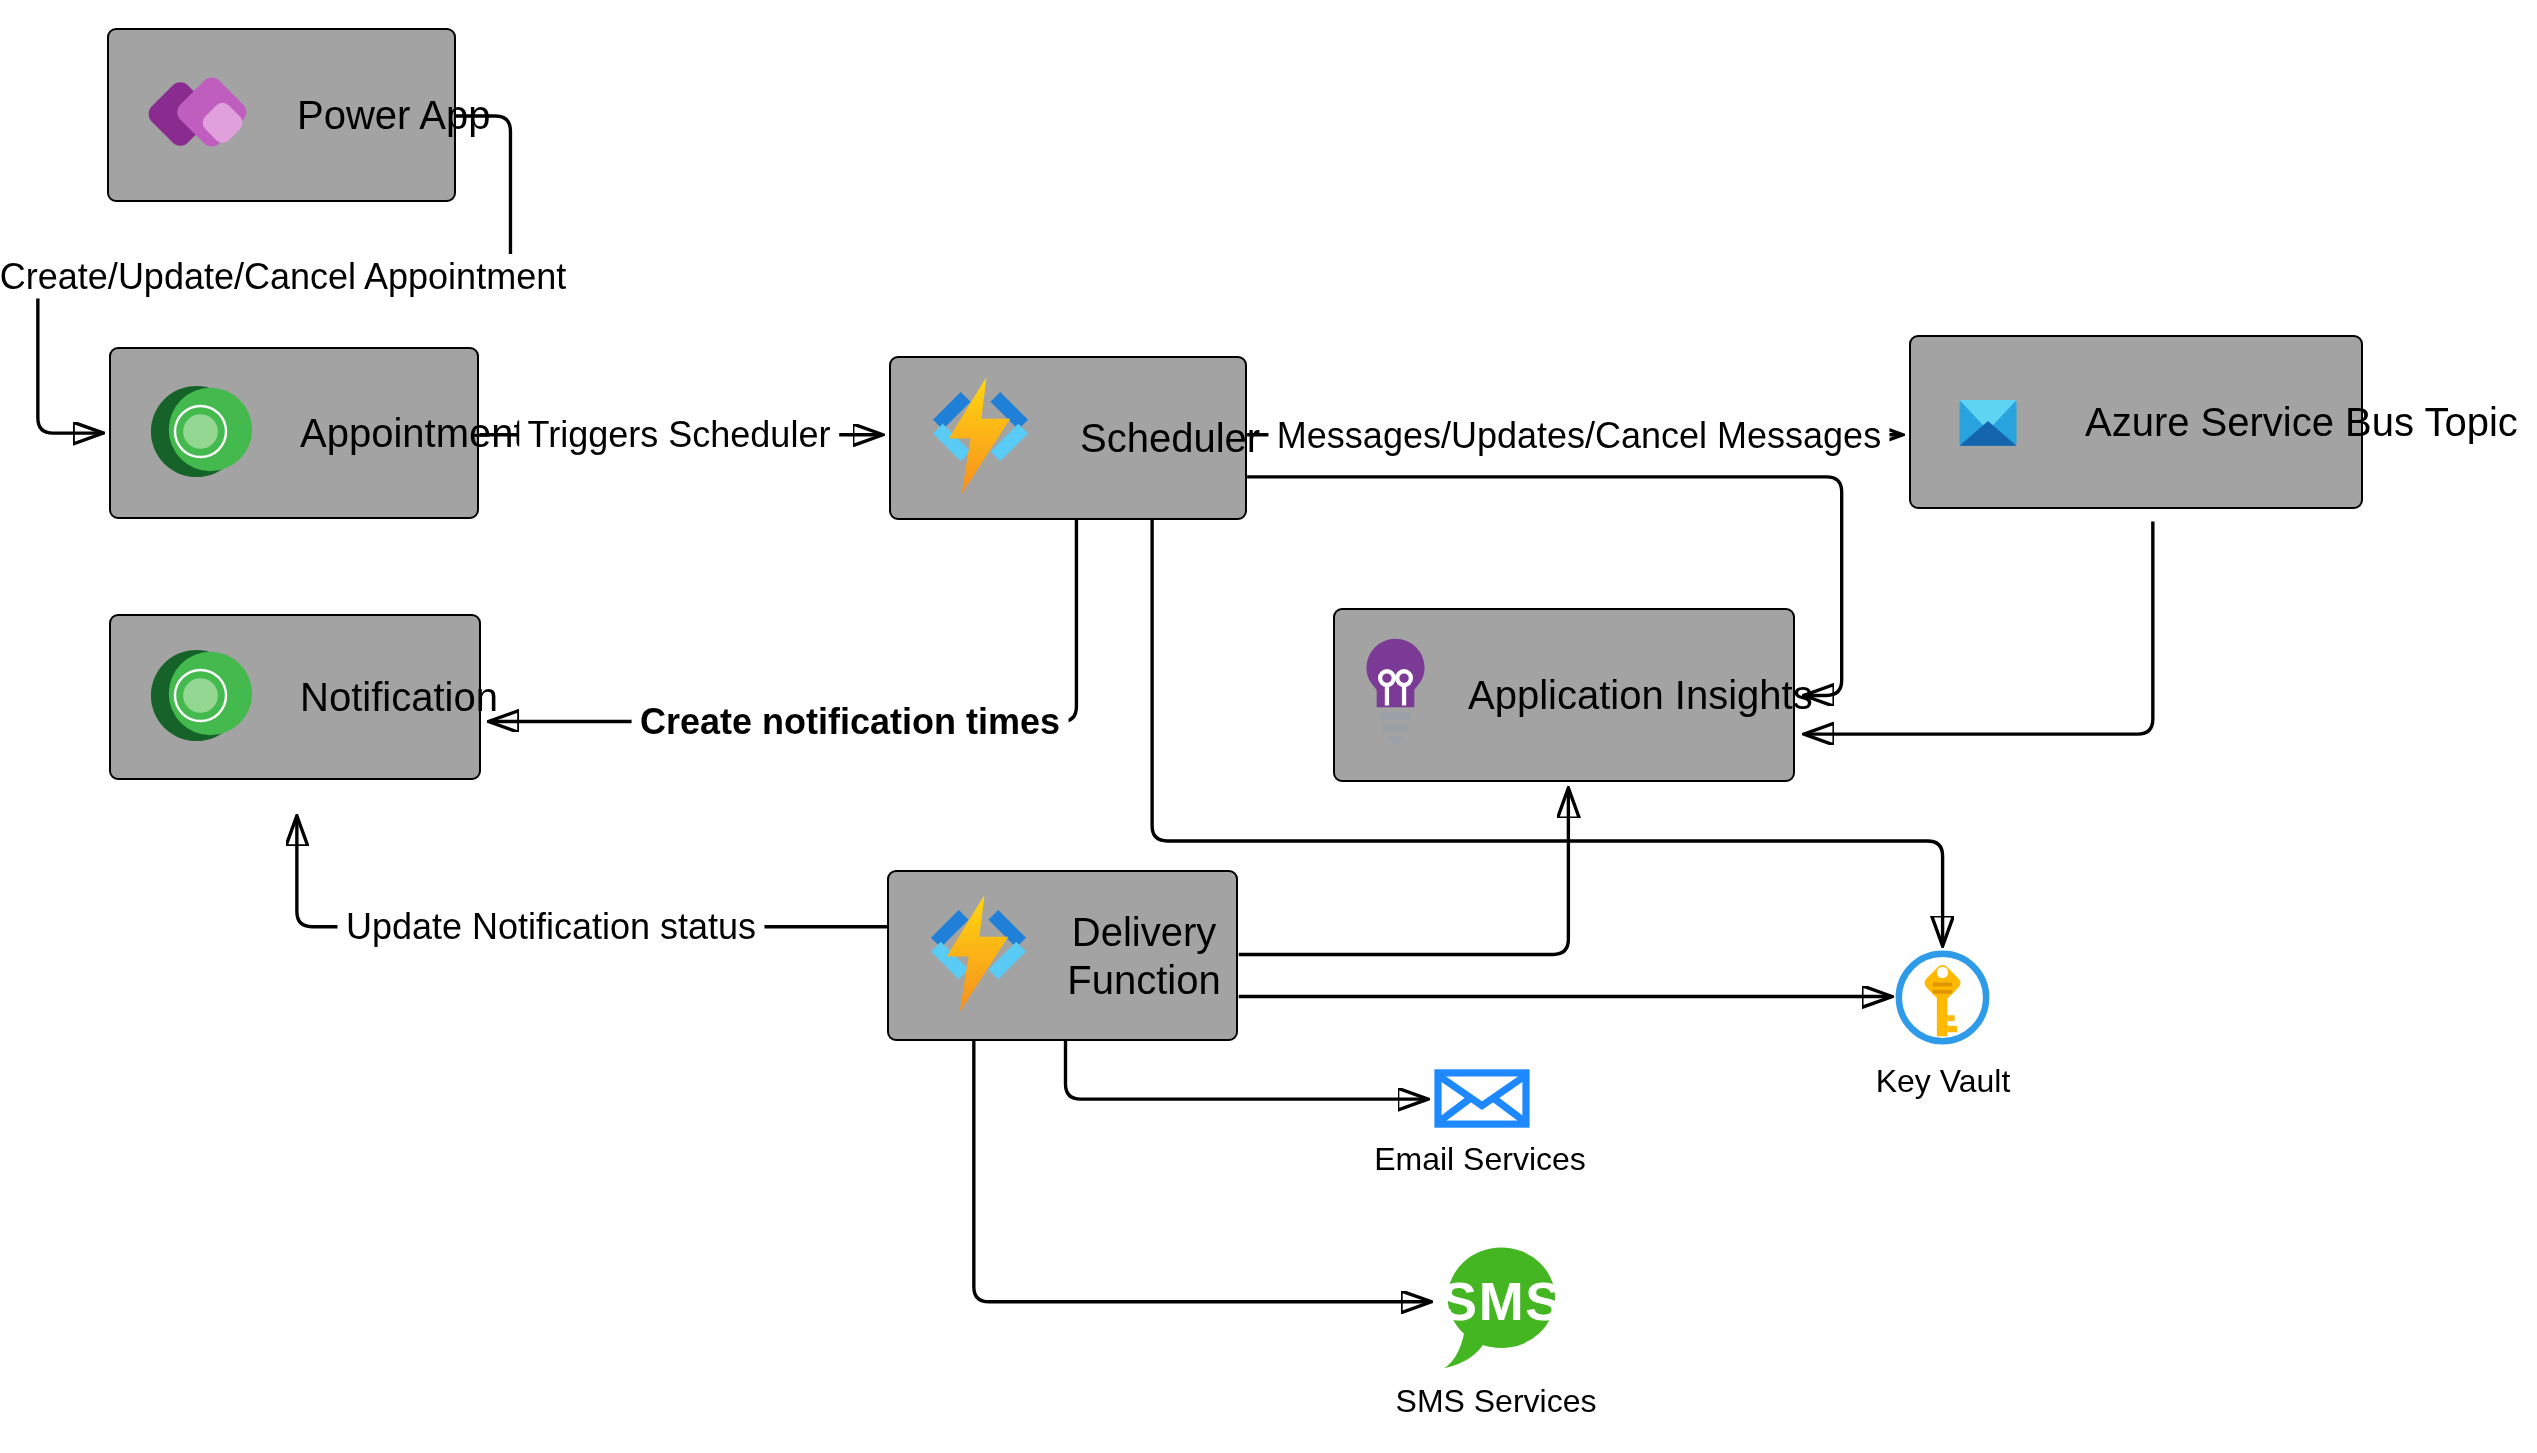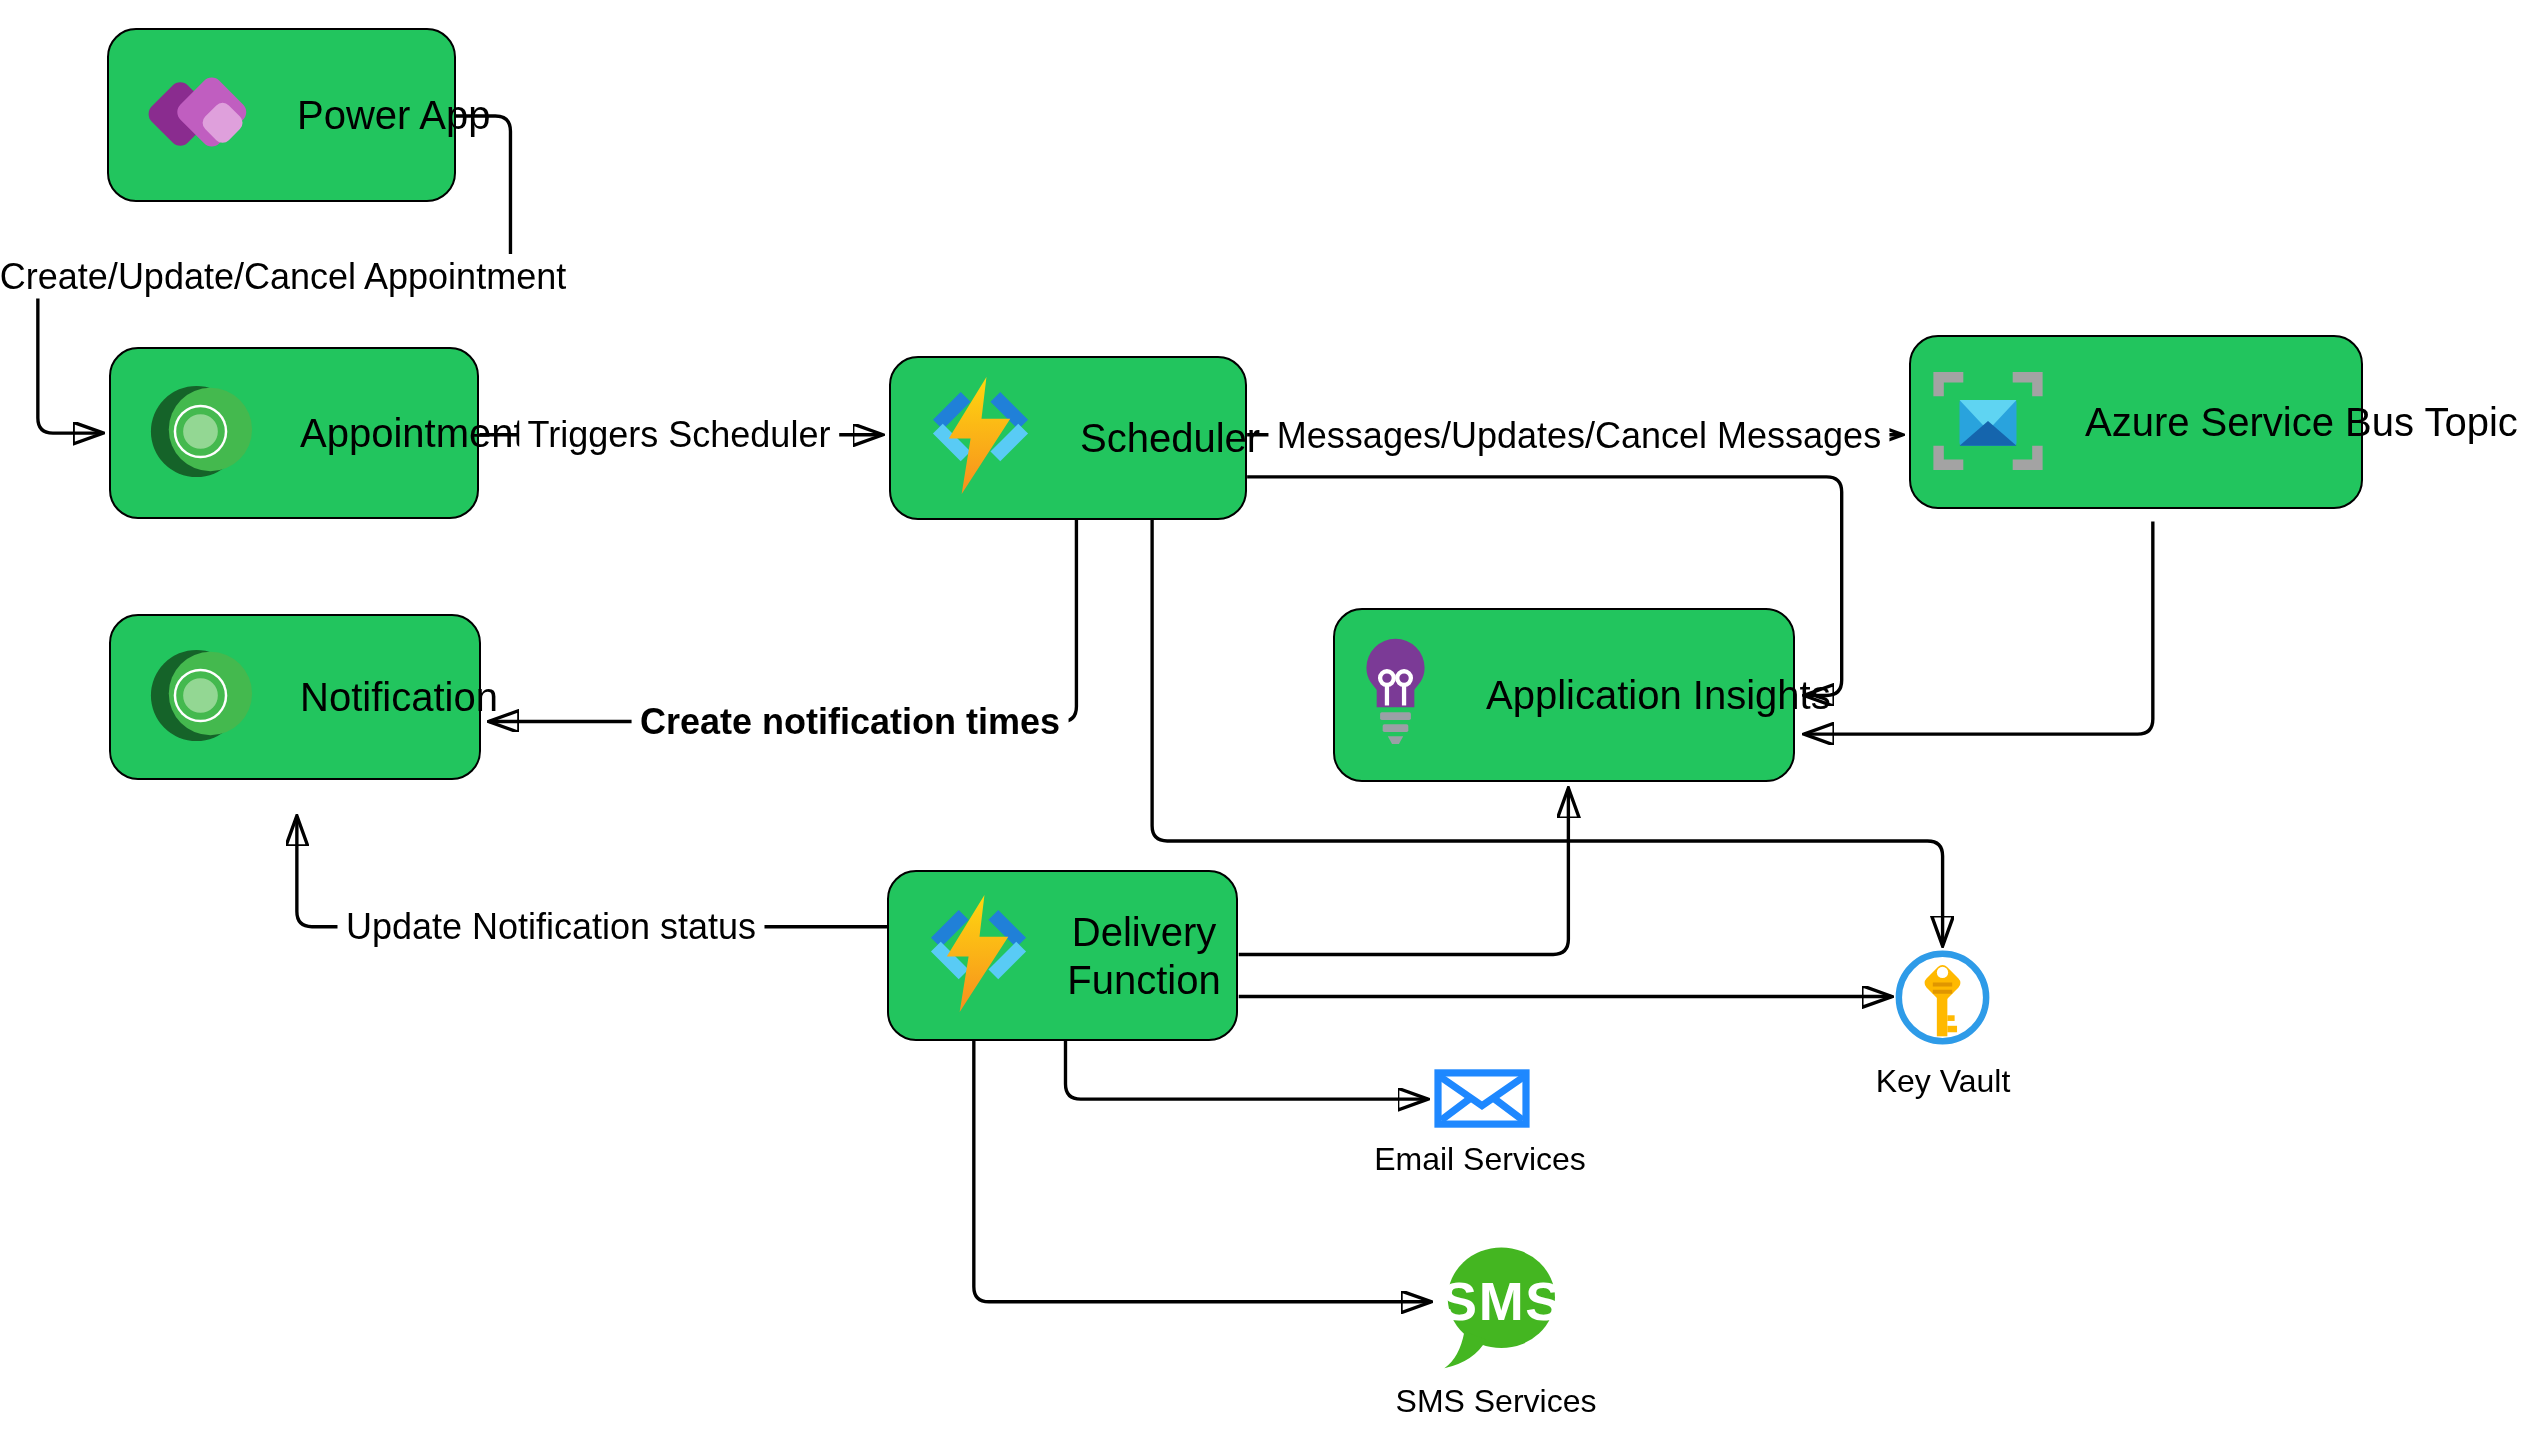--- a/index.html
+++ b/index.html
@@ -1,21 +1,21 @@
 <!DOCTYPE html>
 <html style="font-size:13.5px"><head>
 <meta charset="utf-8">
 <style>
   html,body{margin:0;padding:0;background:#fff;}
   .canvas{position:relative;width:2538px;height:1454px;background:#ffffff;
           font-family:"Liberation Sans",sans-serif;overflow:hidden;}
   .edges{position:absolute;left:0;top:0;z-index:1;}
   .edges path{fill:none;stroke:#000000;stroke-width:4;}
-  .node{position:absolute;z-index:2;box-sizing:border-box;background:#22c55e;
-        border:2.9px solid #000000;border-radius:29px;display:flex;
+  .node{position:absolute;z-index:2;box-sizing:border-box;background:#a3a3a3;
+        border:2.9px solid #000000;border-radius:9px;display:flex;
         align-items:center;padding-left:30px;gap:40px;}
   .node .nlabel{font-size:40px;color:#000;line-height:1.2;white-space:nowrap;}
   .node .nlabel.wrap{white-space:normal;width:210px;text-align:center;}
   .elabel{position:absolute;z-index:3;transform:translate(-50%,-50%);
           background:#ffffff;padding:0 8.4px;font-size:36px;color:#000;
           white-space:nowrap;}
   .freeicon{position:absolute;z-index:2;}
   .caption{position:absolute;z-index:3;transform:translate(-50%,-50%);
            font-size:32px;color:#000;white-space:nowrap;}
   .bubbletext{position:absolute;z-index:4;transform:translate(-50%,-50%);
@@ -99,21 +99,21 @@
             <path d="M34,106 H8 V86"></path>
         </g>
         <rect x="30" y="38" width="60" height="48" rx="3" fill="#29A3DD"></rect>
         <polygon points="30,38 60,70 90,38" fill="#5FD4F2"></polygon>
         <polygon points="30,86 60,60 90,86" fill="#1565AD"></polygon>
       </svg>
     </span>
     <span class="nlabel">Azure Service Bus Topic</span>
   </div>
 
-  <div class="node" style="left:1333px;top:608px;width:462px;height:174px;padding-left:22px;gap:52px;">
+  <div class="node" style="left:1333px;top:608px;width:462px;height:174px;padding-left:22px;gap:34px;">
     <span>
       <svg width="77" height="121" viewBox="0 0 90 140">
         <path d="M45,6 a34,34 0 0 1 34,34 c0,14 -8,20 -12,26 l0,20 H23 l0,-20 c-4,-6 -12,-12 -12,-26 a34,34 0 0 1 34,-34 Z" fill="#7B3A96"></path>
         <g stroke="#FFFFFF" stroke-width="5" fill="none">
           <circle cx="35" cy="52" r="8"></circle>
             <circle cx="55" cy="52" r="8"></circle>
           <path d="M35,60 V84"></path>
             <path d="M55,60 V84"></path>
         </g>
         <rect x="27" y="92" width="36" height="9" rx="2" fill="#9AA0A6"></rect>

